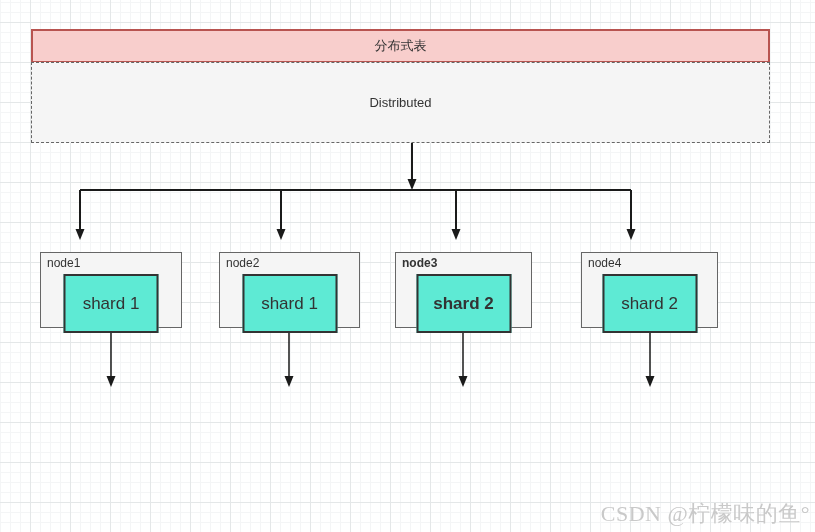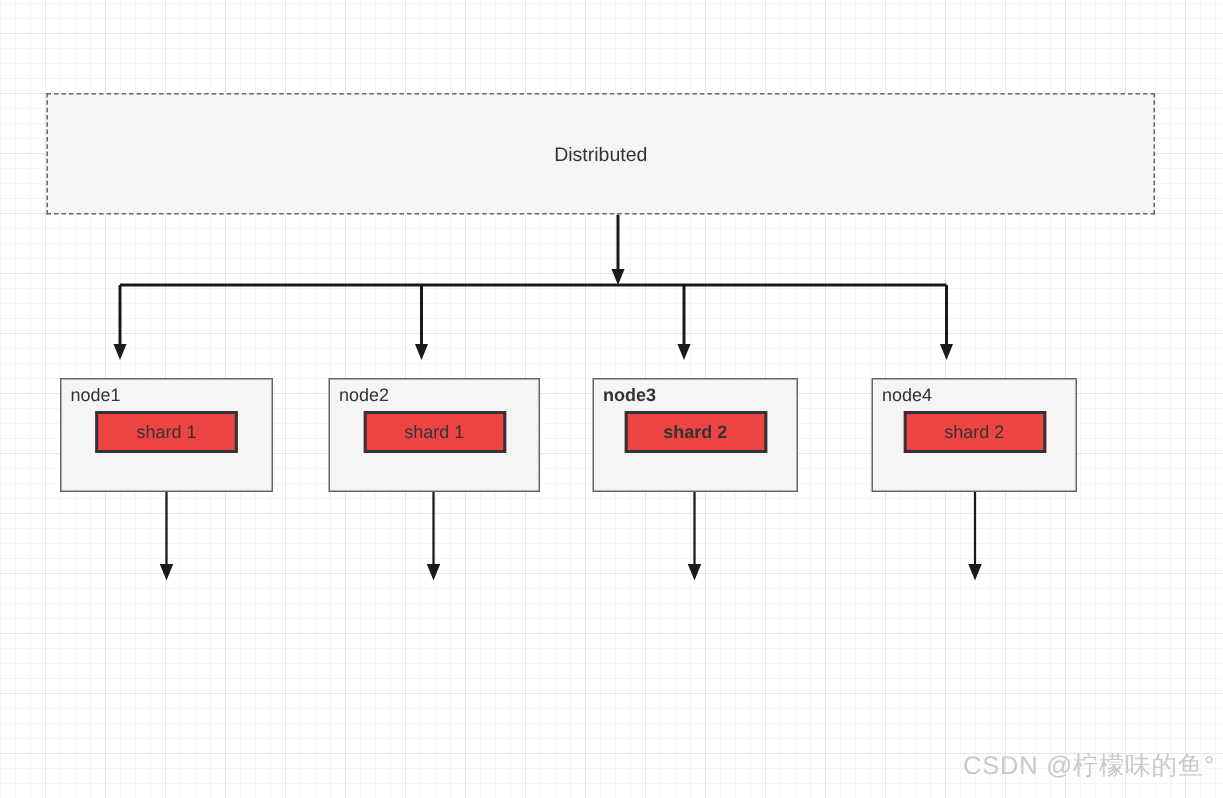--- a/index.html
+++ b/index.html
@@ -53,38 +53,39 @@
     border: 1px solid var(--node-border, #666);
     font-size: 12px;
   }
   .node-1 { left: 40px;  width: 142px; }
   .node-2 { left: 219px; width: 141px; text-decoration: underline; }
   .node-3 { left: 395px; width: 137px; font-weight: bold; }
   .node-4 { left: 581px; width: 137px; }
   .node-title { position: absolute; top: 3px; left: 6px; font-size: 12px; text-align: center; }
   .shard {
     position: absolute; left: 50%; transform: translateX(-50%);
-    top: 21px; width: 95px; height: 28px;
-    background: #ef4444;
+    top: 21px; width: 95px; height: 59px;
+    background: #5eead4;
     border: 2px solid var(--shard-border, #333);
     box-sizing: border-box;
-    font-size: 12px;
+    font-size: 17px;
   }
 
   svg.connectors { position: absolute; left: 0; top: 0; }
   svg.connectors path { fill: none; stroke: var(--arrow, #1a1a1a); }
   svg.connectors path.thick { stroke-width: 2; }
   svg.connectors path.thin { stroke-width: 1.5; }
   svg.connectors marker path { fill: var(--arrow, #1a1a1a); stroke: none; }
 
   .watermark {
     position: absolute; right: 5px; top: 499px;
-    font-size: 17px; letter-spacing: 0.5px;
+    font-size: 22px; letter-spacing: 0.5px;
     color: var(--watermark-color, #c9c9c9);
     white-space: nowrap;
+    font-family: Liberation Serif, serif;
   }
 </style>
 </head>
 <body>
 
 <div class="canvas">
 
   <svg class="connectors" width="815" height="532" aria-hidden="true">
     <defs>
       <marker id="arrowhead" markerUnits="userSpaceOnUse" markerWidth="12" markerHeight="10" refX="1" refY="4.5" orient="auto">
@@ -96,20 +97,23 @@
     <path class="thick" d="M80,190 L80,230" marker-end="url(#arrowhead)"></path>
     <path class="thick" d="M281,190 L281,230" marker-end="url(#arrowhead)"></path>
     <path class="thick" d="M456,190 L456,230" marker-end="url(#arrowhead)"></path>
     <path class="thick" d="M631,190 L631,230" marker-end="url(#arrowhead)"></path>
     <path class="thin" d="M111,328 L111,377" marker-end="url(#arrowhead)"></path>
     <path class="thin" d="M289,328 L289,377" marker-end="url(#arrowhead)"></path>
     <path class="thin" d="M463,328 L463,377" marker-end="url(#arrowhead)"></path>
     <path class="thin" d="M650,328 L650,377" marker-end="url(#arrowhead)"></path>
   </svg>
 
+  <div class="abs center-text banner-pink">
+    <span>分布式表</span>
+  </div>
 
   <div class="abs center-text box-distributed">
     <span>Distributed</span>
   </div>
 
   <div class="abs node node-1">
     <span class="node-title">node1</span>
     <div class="shard center-text">
       <span>shard 1</span>
     </div>

